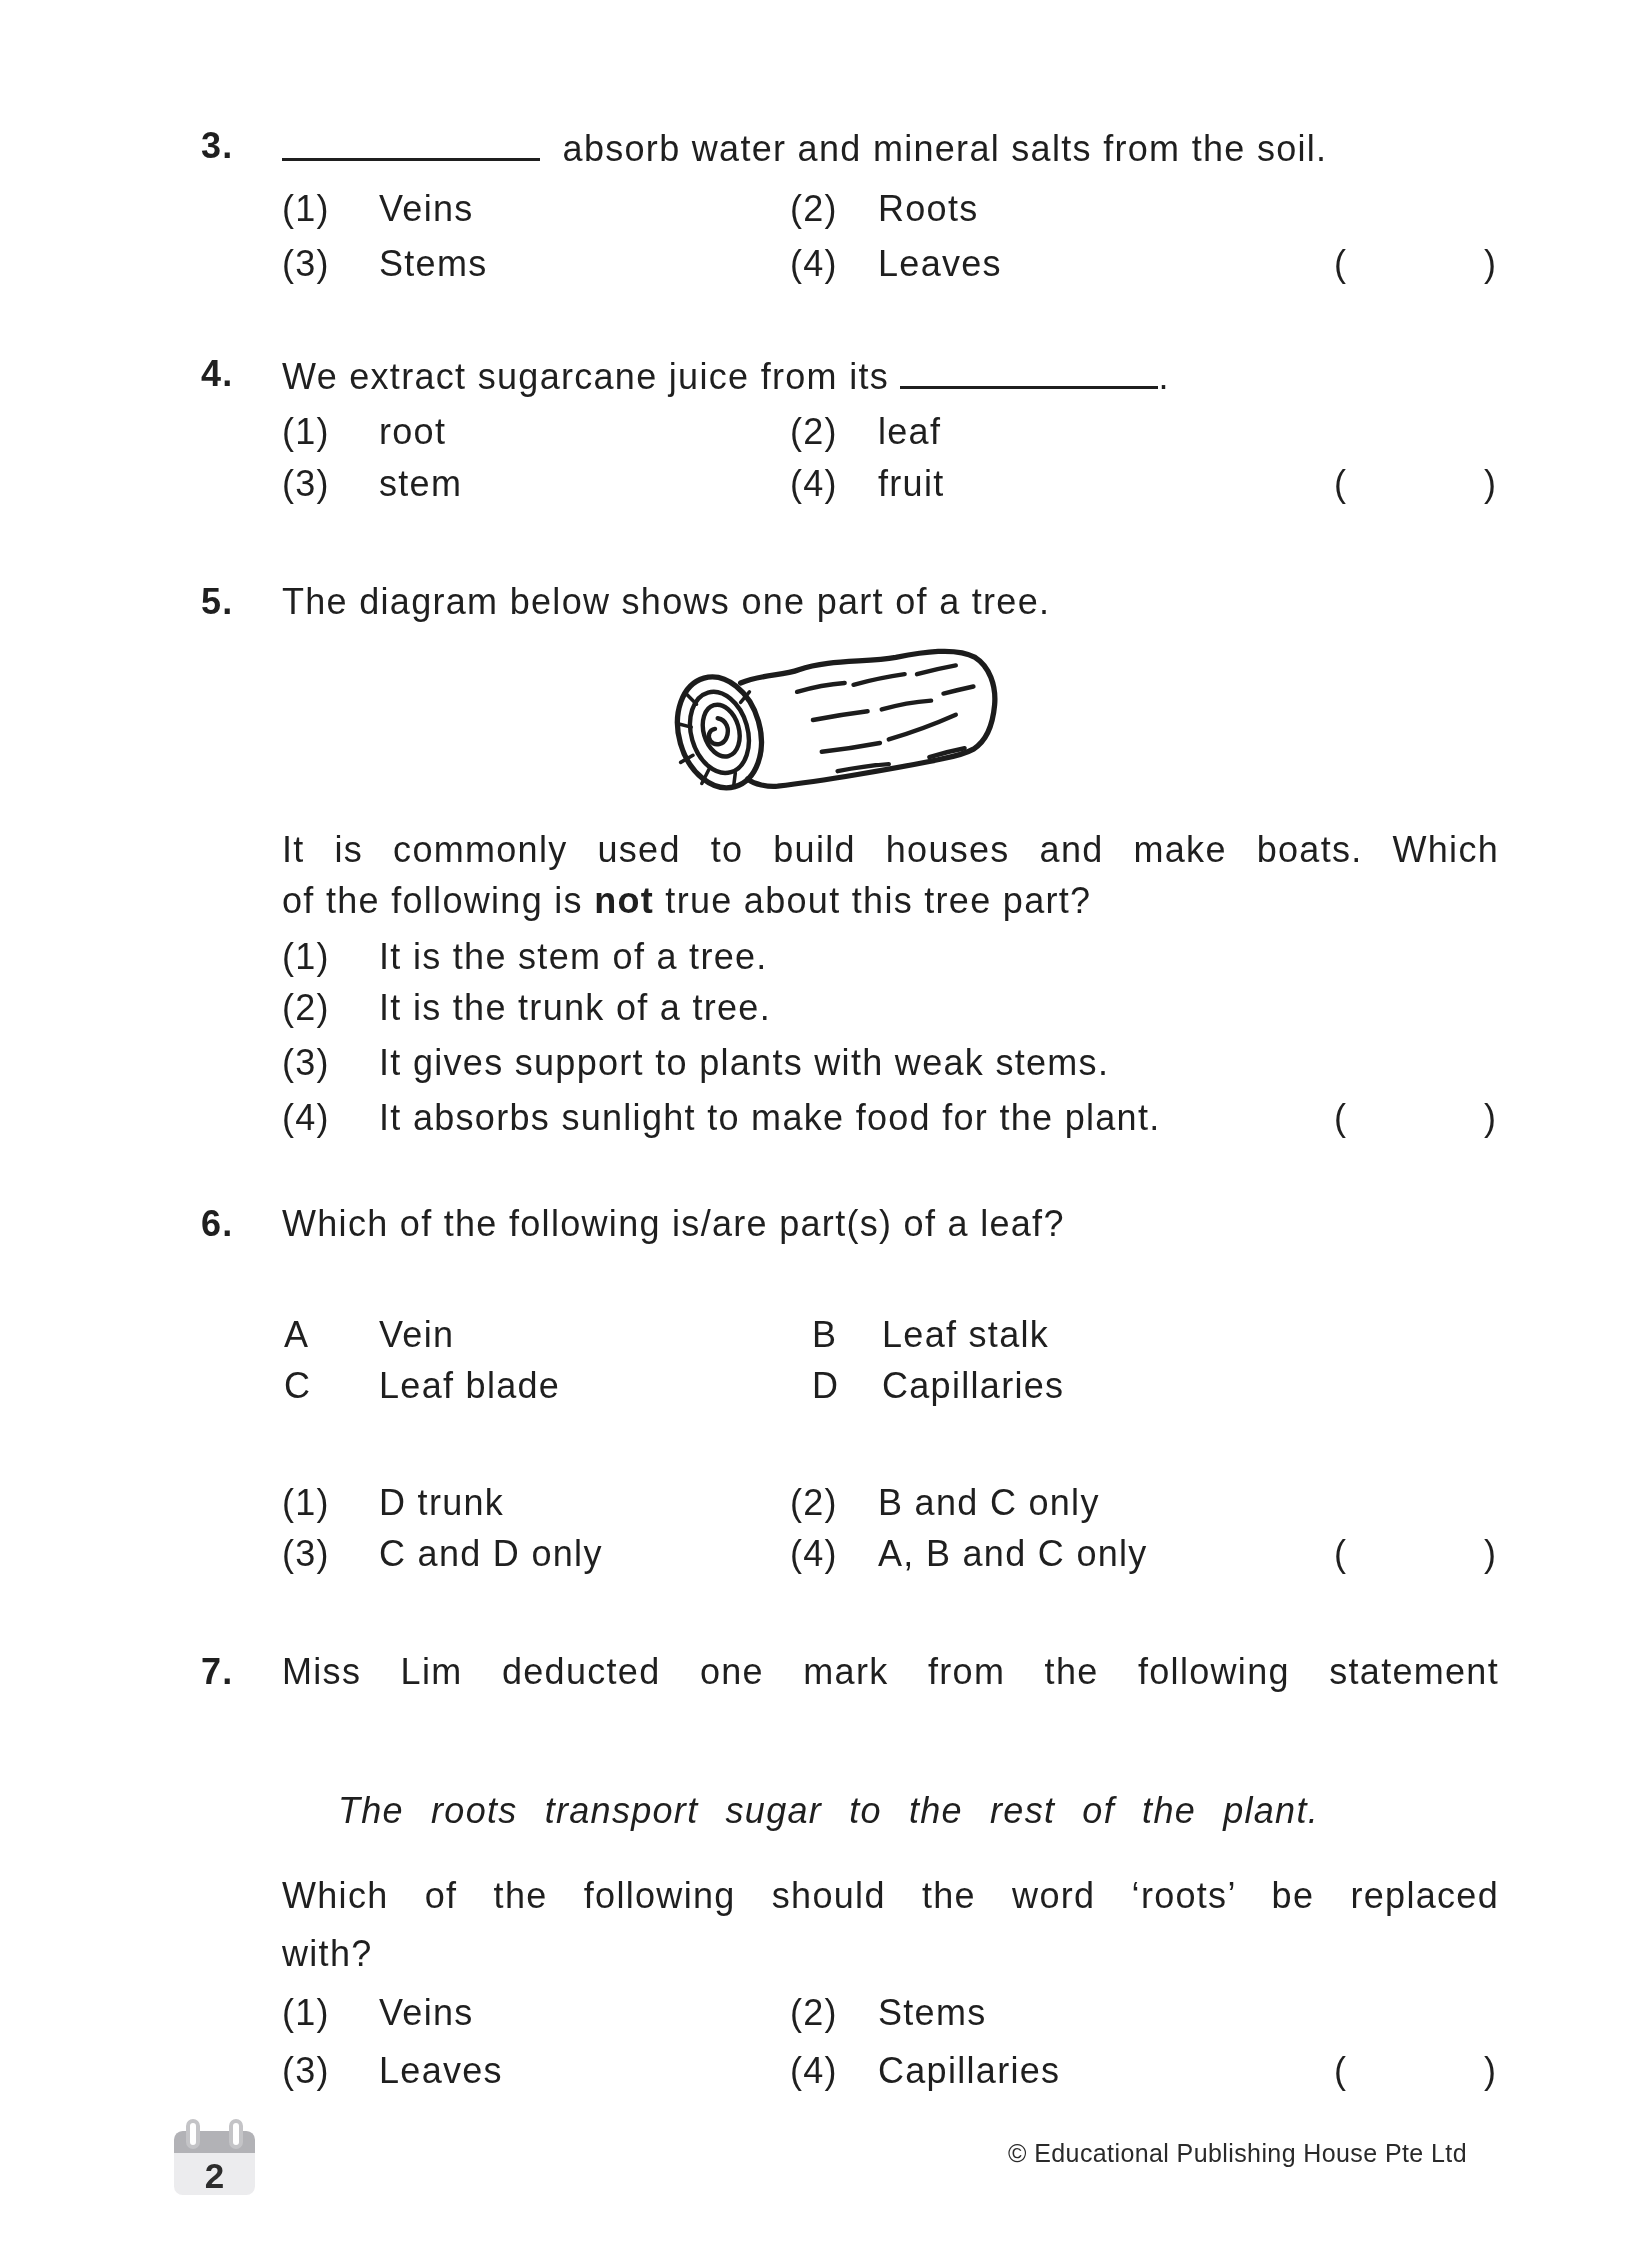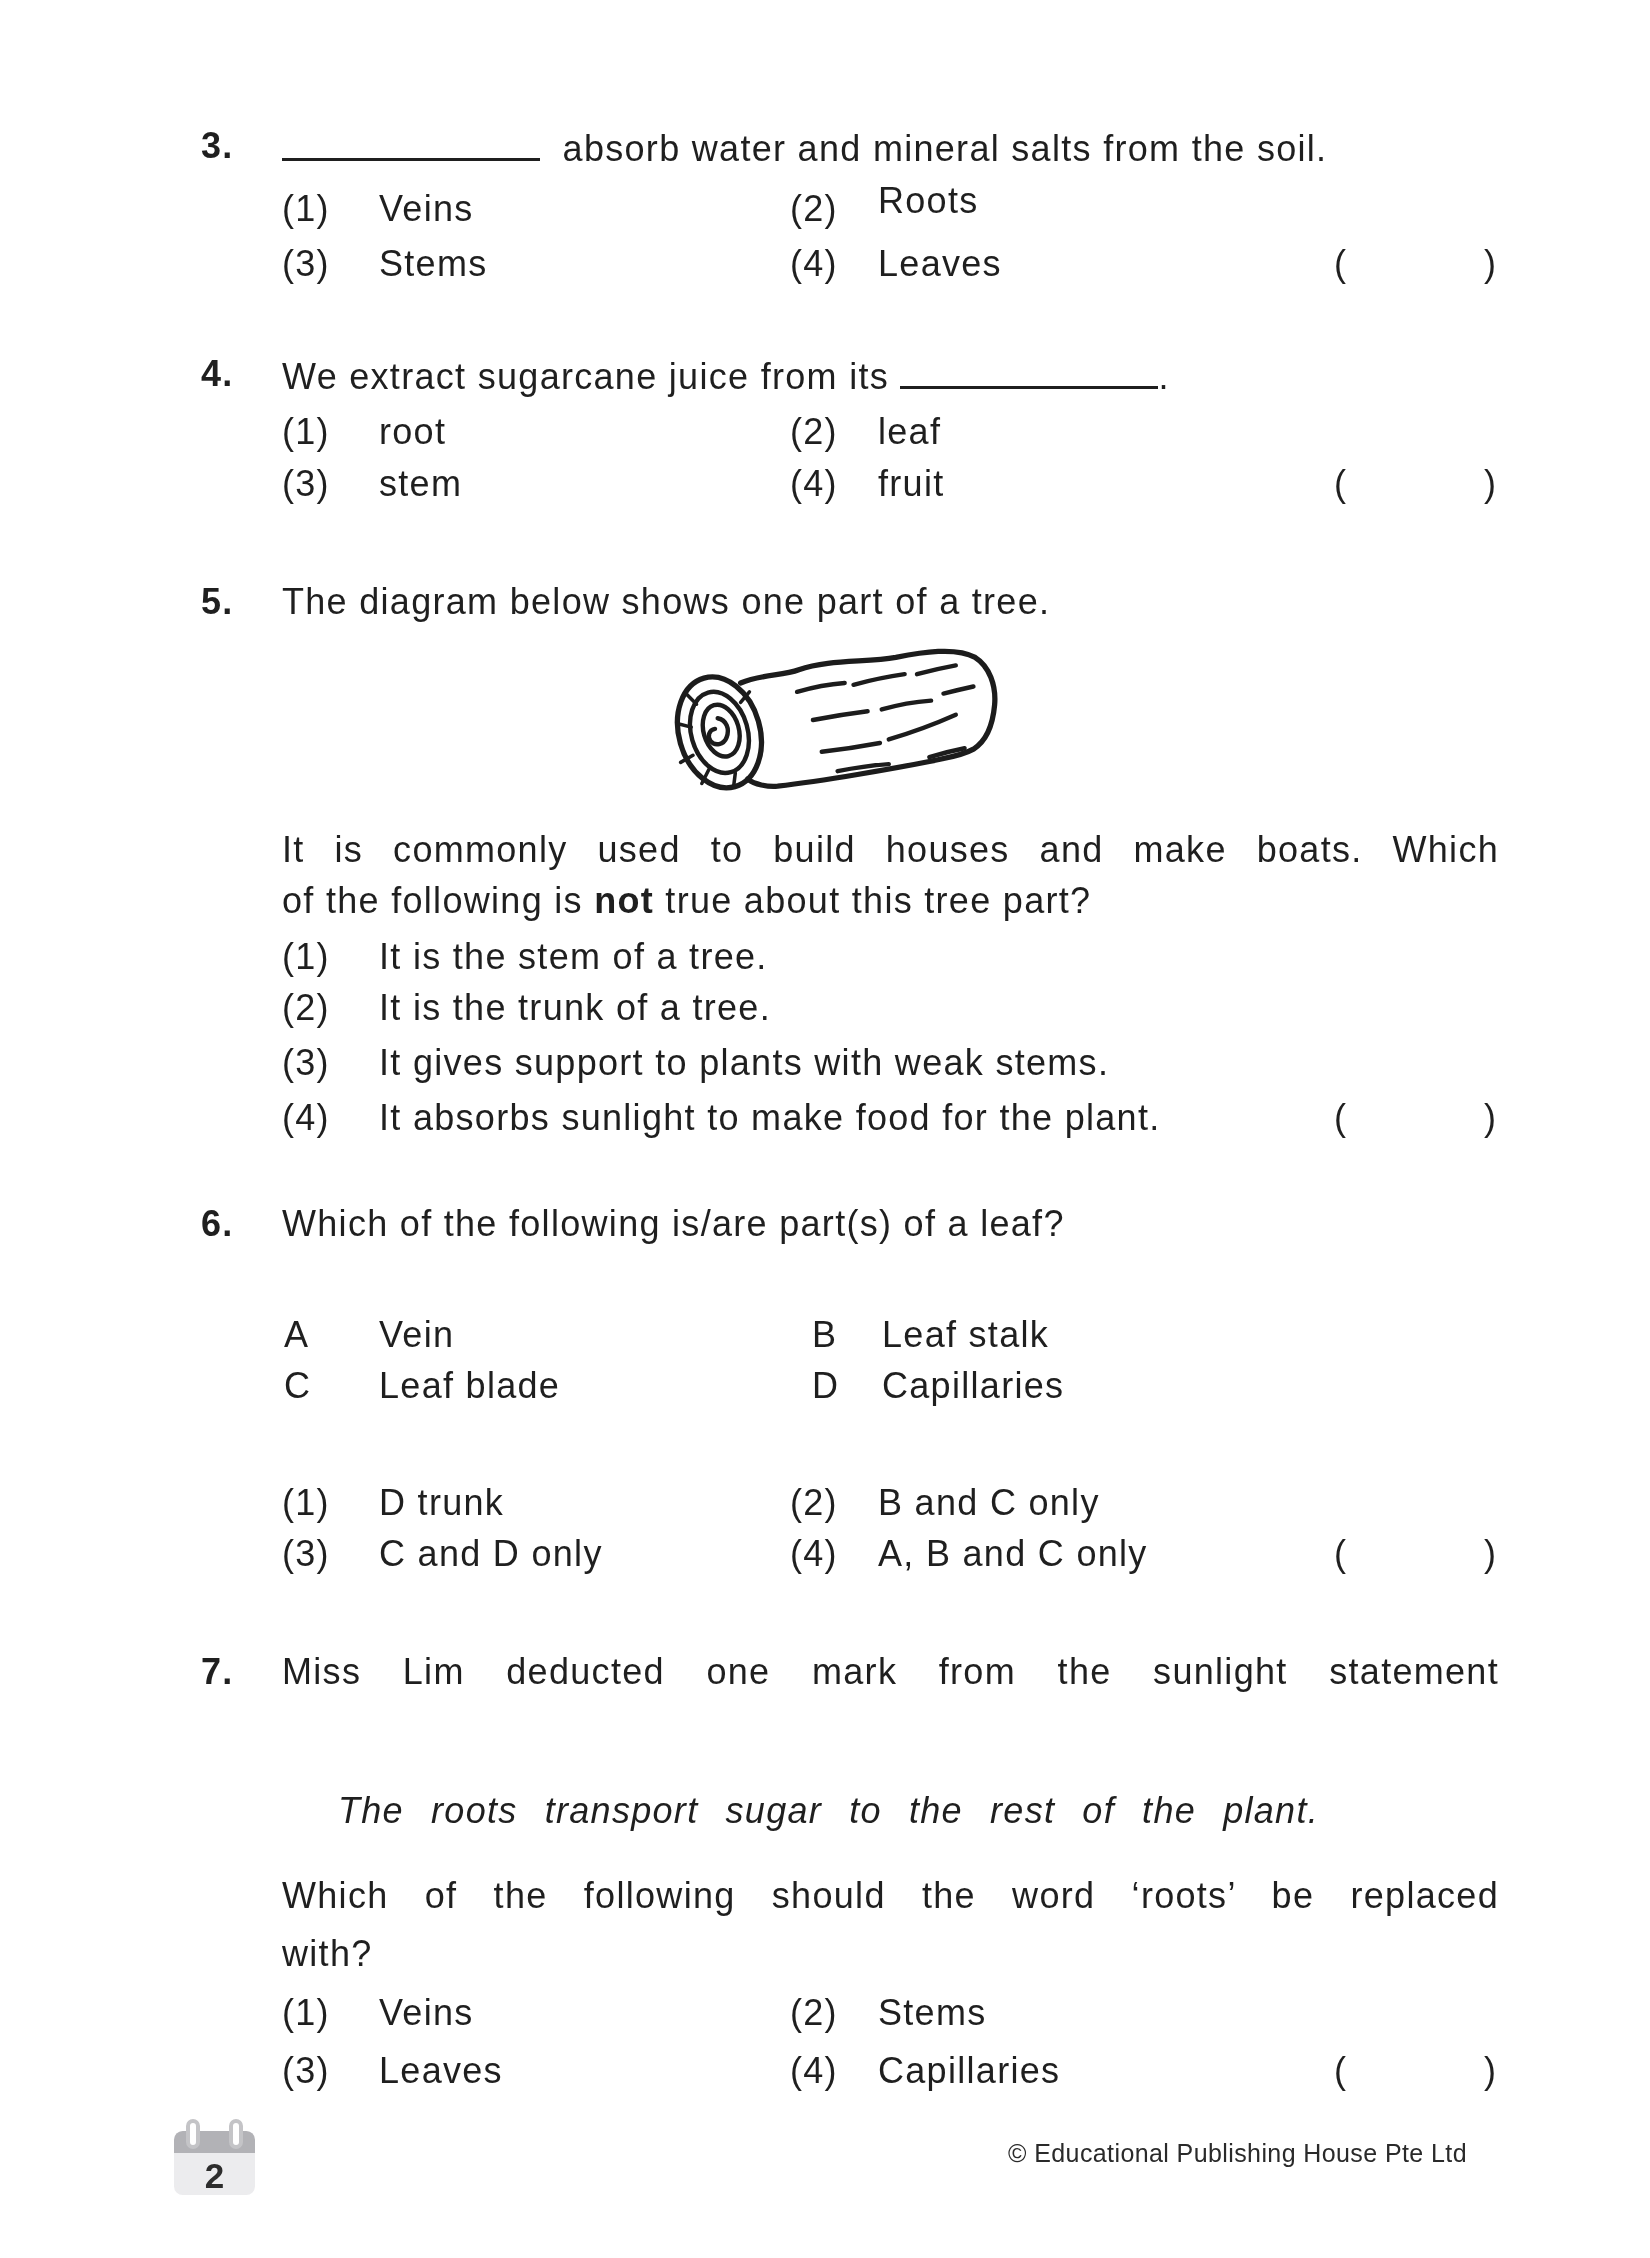--- a/index.html
+++ b/index.html
@@ -28,21 +28,21 @@
 <body>
 
 <div class="page">
 
   <span class="pos qnum" style="left:201px;top:125px">3.</span>
   <span class="pos" style="left:282px;top:125px"><span class="blank" style="width:258px"></span>&nbsp; <span>absorb water and mineral salts from the soil.</span></span>
 
   <span class="pos" style="left:282px;top:188px">(1)</span>
   <span class="pos" style="left:379px;top:188px">Veins</span>
   <span class="pos" style="left:790px;top:188px">(2)</span>
-  <span class="pos" style="left:878px;top:180px">Roots</span>
+  <span class="pos" style="left:878px;top:188px">Roots</span>
   <span class="pos" style="left:282px;top:243px">(3)</span>
   <span class="pos" style="left:379px;top:243px">Stems</span>
   <span class="pos" style="left:790px;top:243px">(4)</span>
   <span class="pos" style="left:878px;top:243px">Leaves</span>
   <span class="pos" style="left:1334px;top:243px">(</span>
   <span class="pos" style="left:1484px;top:243px">)</span>
 
   <span class="pos qnum" style="left:201px;top:353px">4.</span>
   <span class="pos" style="left:282px;top:353px"><span>We extract sugarcane juice from its</span> <span class="blank" style="width:258px"></span><span>.</span></span>
 
@@ -133,21 +133,21 @@
   <span class="pos" style="left:790px;top:1482px">(2)</span>
   <span class="pos" style="left:878px;top:1482px">B and C only</span>
   <span class="pos" style="left:282px;top:1533px">(3)</span>
   <span class="pos" style="left:379px;top:1533px">C and D only</span>
   <span class="pos" style="left:790px;top:1533px">(4)</span>
   <span class="pos" style="left:878px;top:1533px">A, B and C only</span>
   <span class="pos" style="left:1334px;top:1533px">(</span>
   <span class="pos" style="left:1484px;top:1533px">)</span>
 
   <span class="pos qnum" style="left:201px;top:1651px">7.</span>
-  <span class="pos jl" style="left:282px;top:1651px">Miss Lim deducted one mark from the sunlight statement</span>
+  <span class="pos jl" style="left:282px;top:1651px">Miss Lim deducted one mark from the following statement</span>
 
   <span class="pos jl italic" style="left:338px;top:1790px;width:981px">The roots transport sugar to the rest of the plant.</span>
 
   <span class="pos jl" style="left:282px;top:1875px">Which of the following should the word ‘roots’ be replaced</span>
   <span class="pos" style="left:282px;top:1933px">with?</span>
 
   <span class="pos" style="left:282px;top:1992px">(1)</span>
   <span class="pos" style="left:379px;top:1992px">Veins</span>
   <span class="pos" style="left:790px;top:1992px">(2)</span>
   <span class="pos" style="left:878px;top:1992px">Stems</span>

